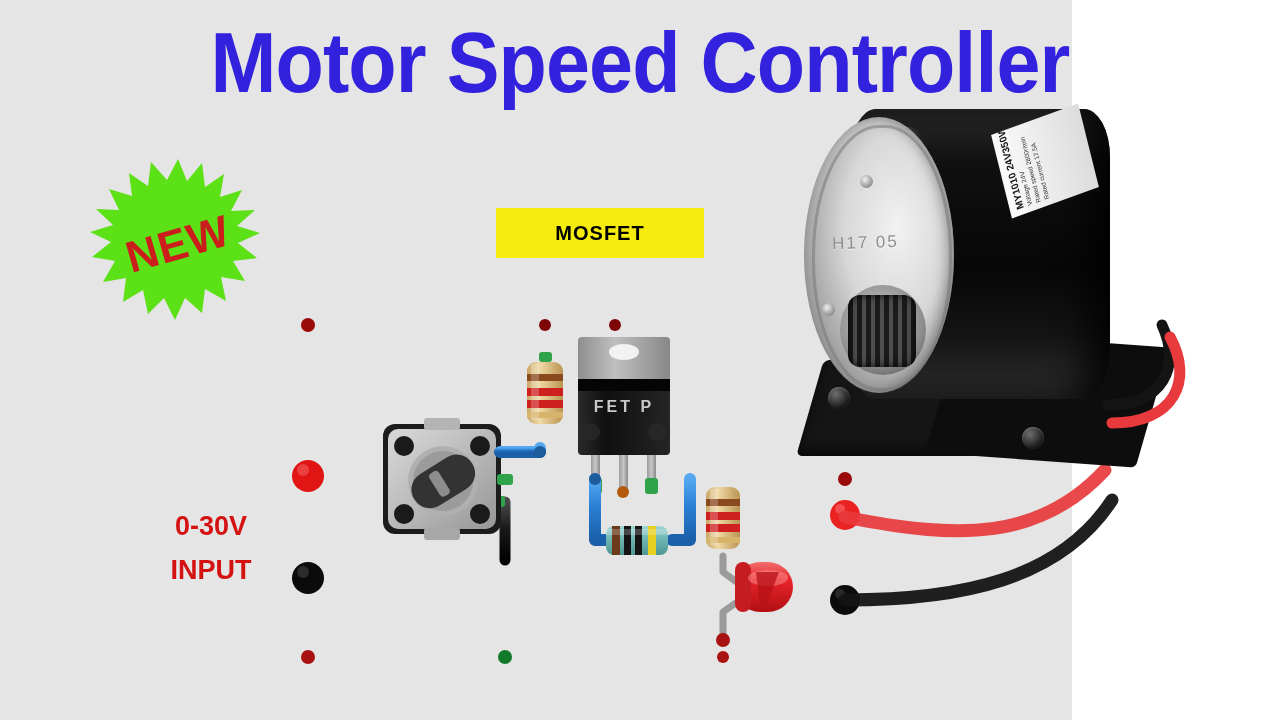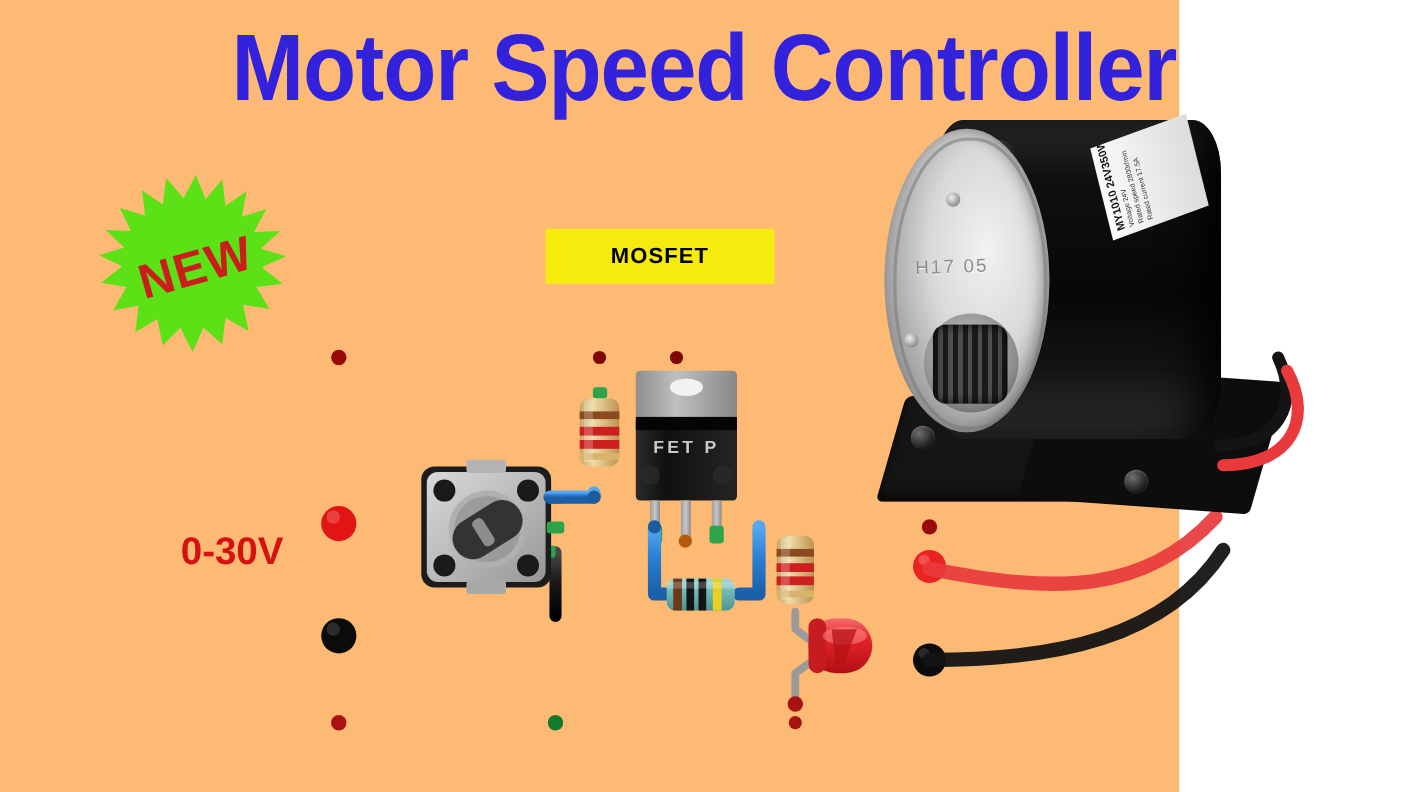--- a/index.html
+++ b/index.html
@@ -12,21 +12,21 @@
     height: 720px;
     position: relative;
     overflow: hidden;
     font-family: "Liberation Sans", sans-serif;
   }
   #stage {
     position: absolute;
     left: 0; top: 0;
     width: 1072px;
     height: 720px;
-    background: #fdba74;
+    background: #e5e5e5;
   }
 
   
   #title {
     position: absolute;
     left: 0;
     top: 14px;
     width: 1280px;
     text-align: center;
     font-family: "Liberation Sans Narrow", "Liberation Sans", sans-serif;
@@ -79,26 +79,26 @@
     font-weight: bold;
     font-size: 20px;
     color: #000000;
     letter-spacing: 1px;
   }
 
   
   #input-label {
     position: absolute;
     left: 116px;
-    top: 480px;
+    top: 504px;
     width: 190px;
     text-align: center;
     font-family: "Liberation Sans", sans-serif;
     font-weight: bold;
-    font-size: 35px;
+    font-size: 27px;
     line-height: 44px;
     color: #d41212;
   }
   #input-label .line { display: block; }
 
   
   #circuit {
     position: absolute;
     left: 0; top: 0;
     width: 1280px;
@@ -258,20 +258,21 @@
     <svg width="180" height="178" viewBox="0 0 180 178">
       <polygon points="90,4 99,26 114,8 117,32 136,19 132,42 154,35 143,56 167,55 149,71 172,78 150,88 169,103 145,106 157,126 133,122 138,146 117,134 114,158 97,143 87,165 76,143 60,159 55,135 35,147 38,123 15,127 27,106 4,102 23,87 2,77 25,70 8,54 31,55 21,34 44,41 41,18 60,31 63,7 79,25" fill="#5ce016"></polygon>
     </svg>
     <div class="new-text">NEW</div>
   </div>
 
   <div id="mosfet-label">MOSFET</div>
 
   <div id="input-label">
     <span class="line">0-30V</span>
+    <span class="line">INPUT</span>
   </div>
 
   <svg id="circuit" viewBox="0 0 1280 720">
     <defs>
       <linearGradient id="redWire" x1="0" y1="0" x2="0" y2="1">
         <stop offset="0%" stop-color="#e02020"></stop>
         <stop offset="45%" stop-color="#bb0d0d"></stop>
         <stop offset="100%" stop-color="#8c0505"></stop>
       </linearGradient>
       <linearGradient id="blueWire" x1="0" y1="0" x2="0" y2="1">

